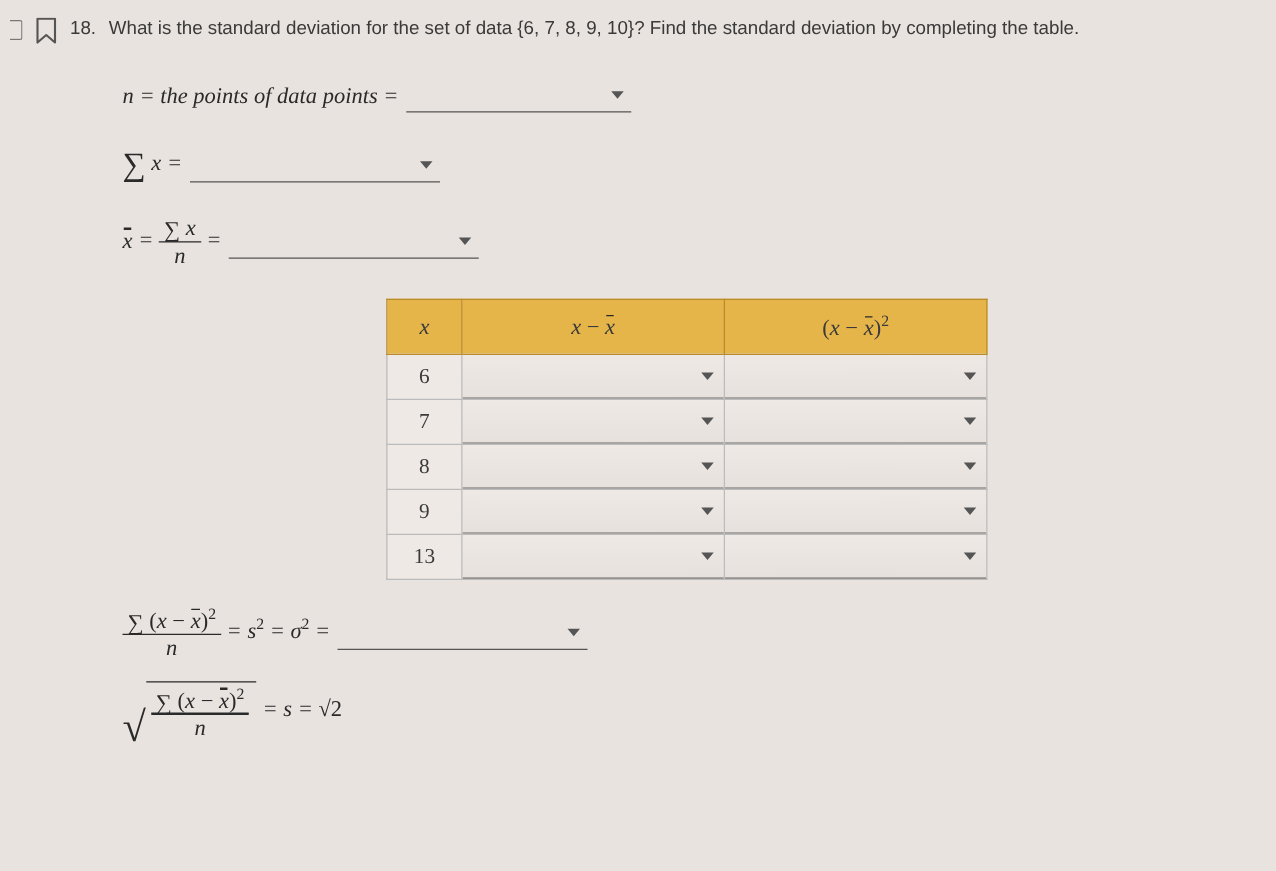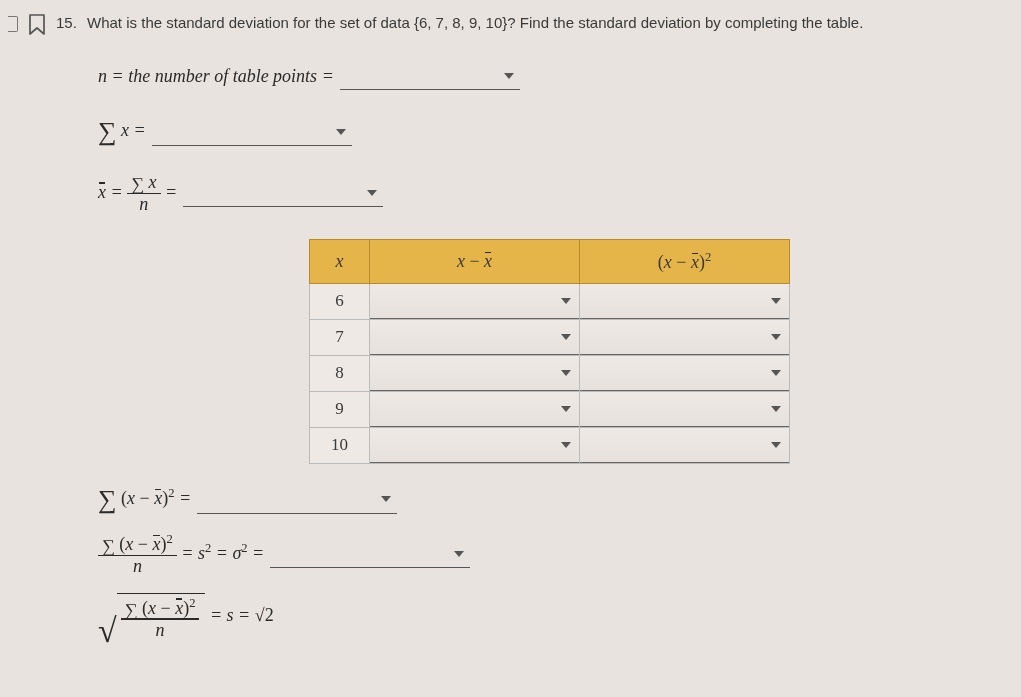--- a/index.html
+++ b/index.html
@@ -127,29 +127,29 @@
   </style>
 </head>
 <body>
 
 <div class="question-row">
   <div class="check-square"></div>
   <svg class="bookmark-svg" width="18" height="22" viewBox="0 0 18 22">
     <path d="M2 1 H16 V20 L9 14 L2 20 Z" fill="none" stroke="#555" stroke-width="1.7" stroke-linejoin="round"></path>
   </svg>
   <div>
-    <span class="q-num">15.</span>
+    <span class="q-num">18.</span>
     <span class="q-text">What is the standard deviation for the set of data {6, 7, 8, 9, 10}? Find the standard deviation by completing the table.</span>
   </div>
 </div>
 
 <div class="indent">
 
   <div class="line">
-    <span class="math">n = the number of table points =</span>
+    <span class="math">n = the points of data points =</span>
     <span class="dropdown">
         <span class="caret"></span>
       </span>
   </div>
 
   <div class="line">
     <span class="math"><span class="sum-sym">∑</span> <span>x =</span></span>
     <span class="dropdown wide">
         <span class="caret"></span>
       </span>
@@ -226,46 +226,38 @@
                 <span class="caret"></span>
               </div>
             </td>
           <td>
               <div class="cell-dd">
                 <span class="caret"></span>
               </div>
             </td>
         </tr>
         <tr>
-          <td class="xcol">10</td>
+          <td class="xcol">13</td>
           <td>
               <div class="cell-dd">
                 <span class="caret"></span>
               </div>
             </td>
           <td>
               <div class="cell-dd">
                 <span class="caret"></span>
               </div>
             </td>
         </tr>
       </tbody>
     </table>
   </div>
 
   <div class="bottom-block">
 
-    <div class="line">
-      <span class="math">
-        <span class="sum-sym">∑</span> <span class="mathup">(</span>x <span class="mathup">−</span> <span class="xbar">x</span><span class="mathup">)</span><span class="sup">2</span> <span>=</span>
-      </span>
-      <span class="dropdown wide">
-          <span class="caret"></span>
-        </span>
-    </div>
 
     <div class="line">
       <span class="math">
         <span class="frac">
           <span class="top"><span class="sum-sym" style="font-size:18px">∑</span> <span class="mathup">(</span>x <span class="mathup">−</span> <span class="xbar">x</span><span class="mathup">)</span><span class="sup">2</span></span>
           <span class="bar"></span>
           <span class="bot">n</span>
         </span>
         <span> = s</span><span class="sup">2</span><span> = σ</span><span class="sup">2</span><span> =</span>
       </span>

